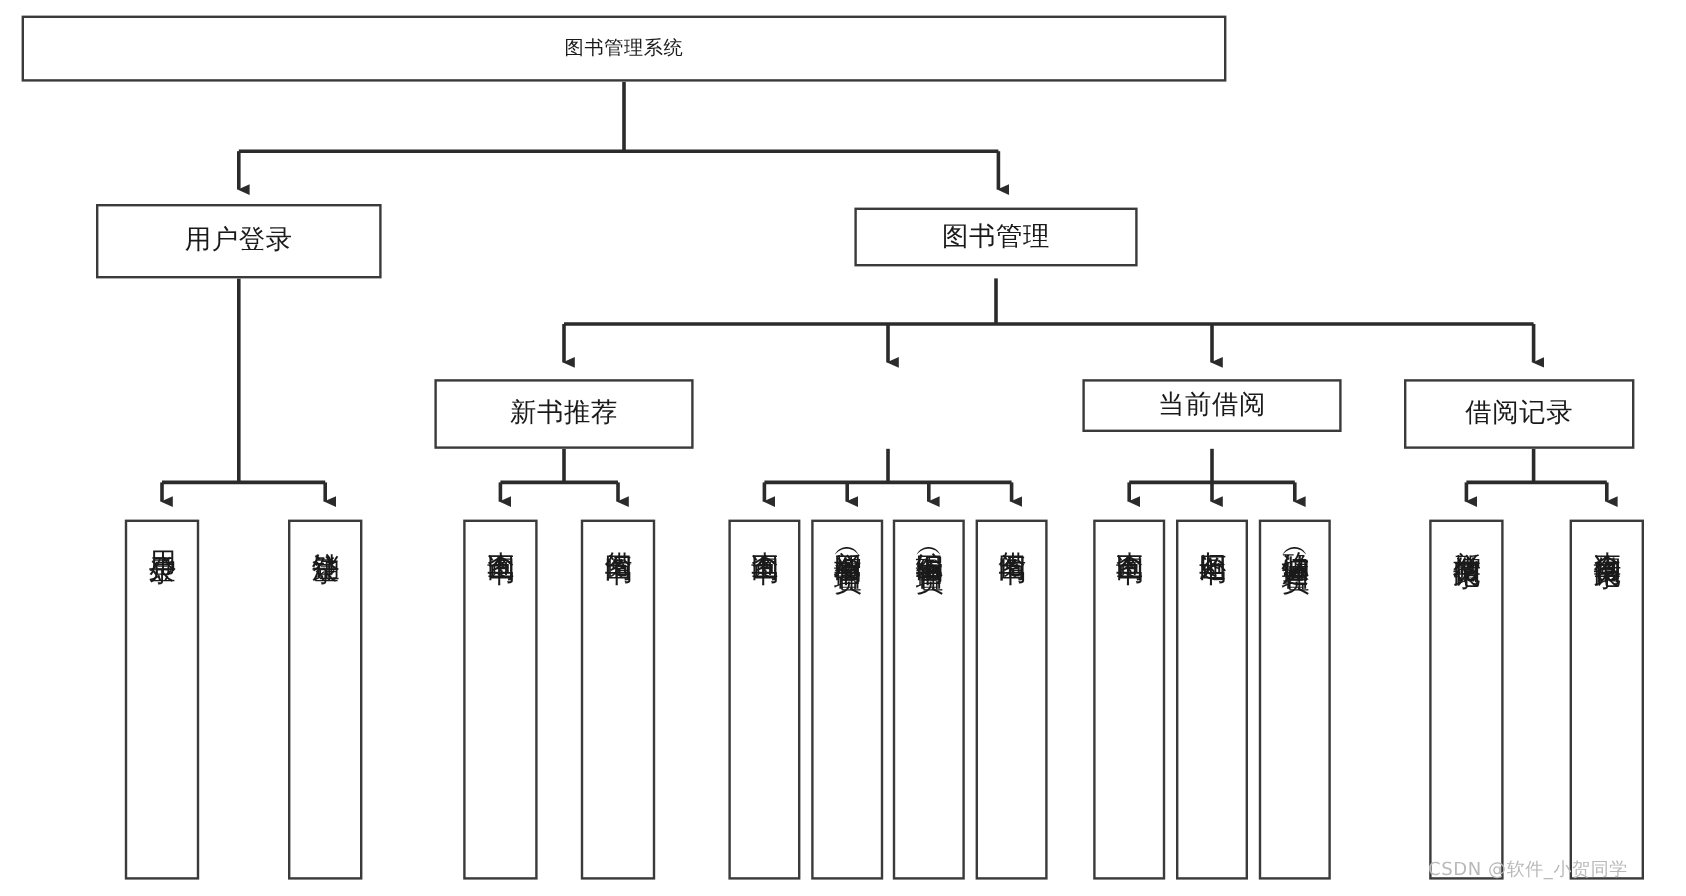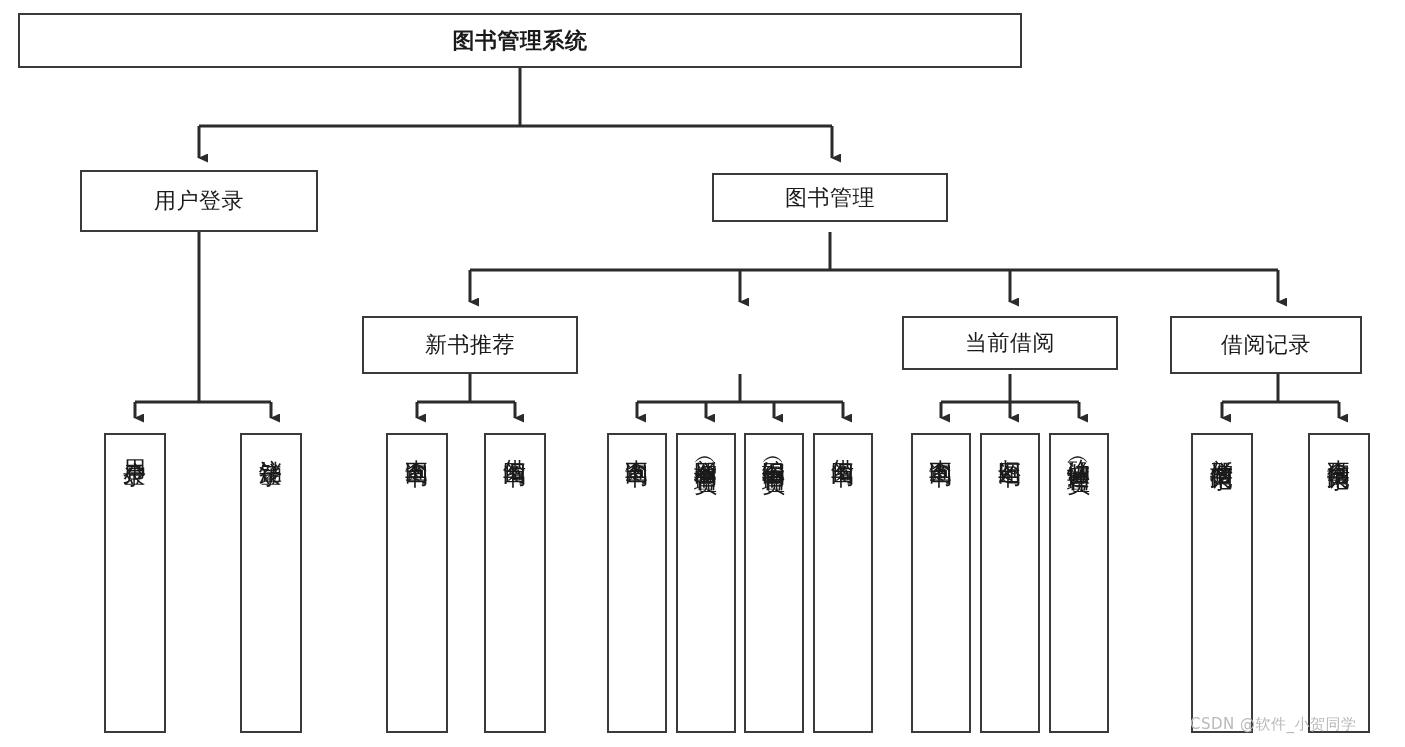--- a/index.html
+++ b/index.html
@@ -52,21 +52,21 @@
     padding-top: 6px;
   }
   .node.vertical .label {
     writing-mode: vertical-rl;
     text-orientation: upright;
     font-size: 23px;
     line-height: 1.05;
     letter-spacing: 2px;
     white-space: nowrap;
   }
-  .node.root .label { font-size: 22px; font-weight: bold; }
+  .node.root .label { font-size: 16px; }
   .watermark {
     position: absolute;
     font-size: 15px;
     color: #b9b9b9;
     white-space: nowrap;
     letter-spacing: 0.5px;
     font-family: "DejaVu Sans", "Liberation Sans", sans-serif;
   }
 </style>
 </head>
@@ -135,21 +135,21 @@
 
   <div class="node horizontal" style="left:712px; top:173px; width:236px; height:49px;">
     <span class="label">图书管理</span>
   </div>
 
   <div class="node horizontal" style="left:362px; top:316px; width:216px; height:58px;">
     <span class="label">新书推荐</span>
   </div>
 
 
-  <div class="node horizontal" style="left:902px; top:316px; width:216px; height:54px;">
+  <div class="node horizontal" style="left:902px; top:316px; width:216px; height:44px;">
     <span class="label">当前借阅</span>
   </div>
 
   <div class="node horizontal" style="left:1170px; top:316px; width:192px; height:58px;">
     <span class="label">借阅记录</span>
   </div>
 
   <div class="node vertical" style="left:104px; top:433px; width:62px; height:300px;">
     <span class="label">用户登录</span>
   </div>

